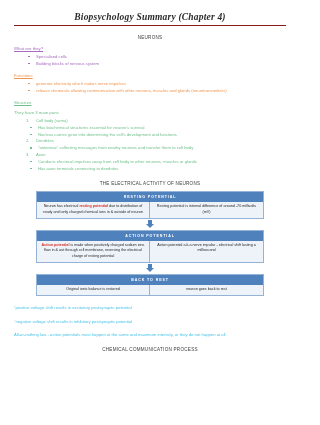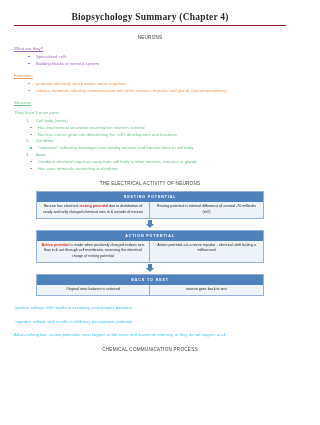--- a/index.html
+++ b/index.html
@@ -18,20 +18,21 @@
     width: 300px;
     height: 425px;
     background: #ffffff;
     box-sizing: border-box;
     padding: 0 14px;
   }
 
   
   .doc-title {
     font-family: "Liberation Serif", serif;
+    font-style: italic;
     font-weight: bold;
     font-size: 9.5px;
     color: #2b2b2b;
     text-align: center;
     padding-top: 12px;
     letter-spacing: 0.2px;
   }
   .title-rule {
     height: 1.6px;
     background: #8b1a1a;

